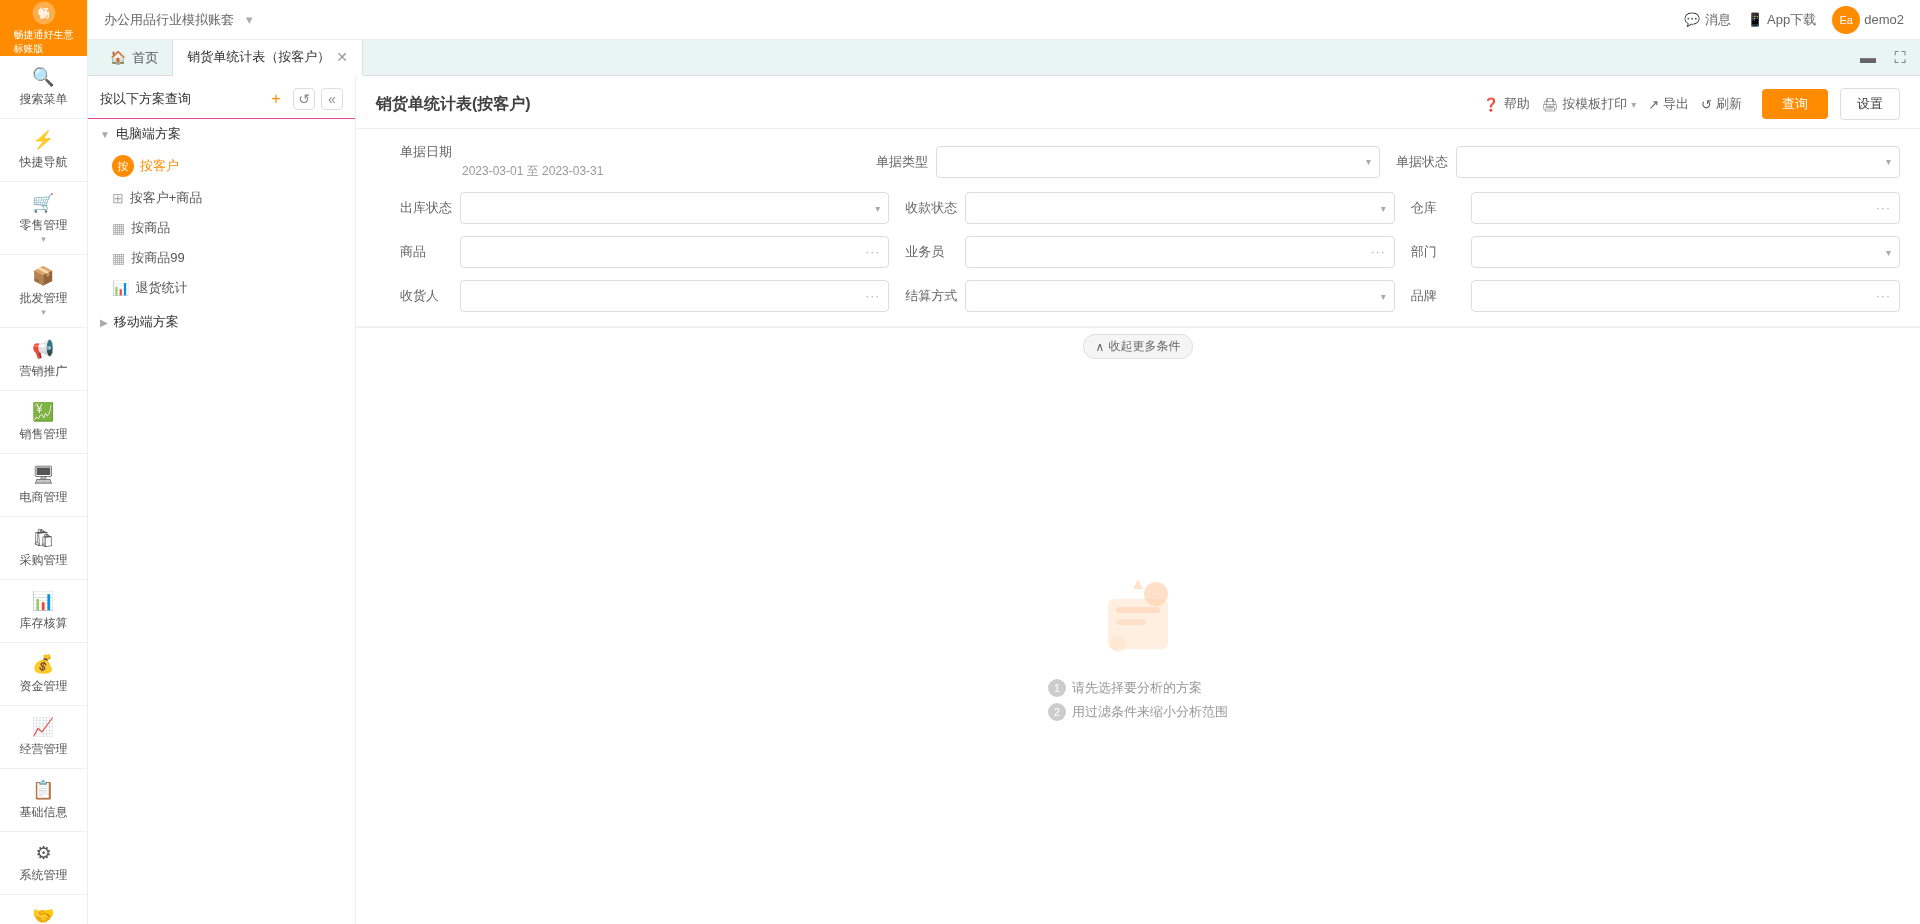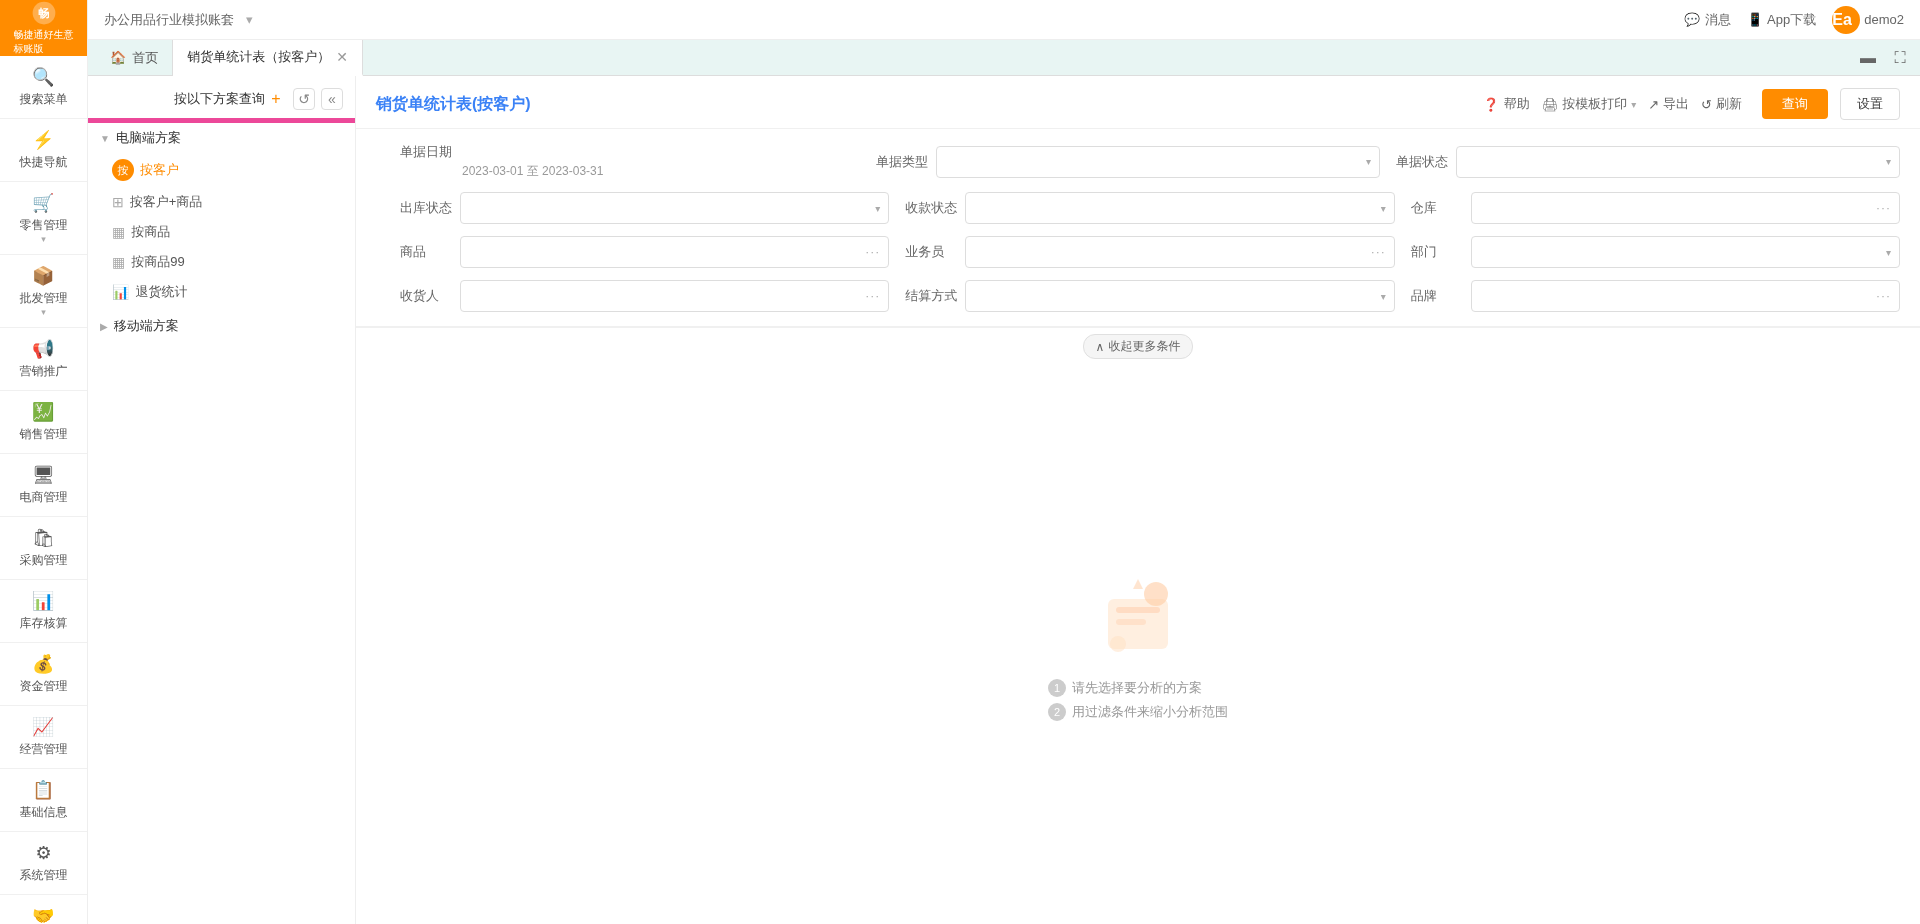--- a/index.html
+++ b/index.html
@@ -15,53 +15,53 @@
     .sidebar-item-label { font-size: 12px; text-align: center; }
 
     
     .main { flex: 1; display: flex; flex-direction: column; height: 924px; overflow: hidden; }
 
     
     .topbar { height: 40px; background: #fff; display: flex; align-items: center; justify-content: space-between; padding: 0 16px; border-bottom: 1px solid #eee; flex-shrink: 0; }
     .topbar-left { display: flex; align-items: center; gap: 12px; color: #666; font-size: 13px; }
     .topbar-right { display: flex; align-items: center; gap: 16px; font-size: 13px; color: #666; }
     .topbar-right-item { display: flex; align-items: center; gap: 4px; cursor: pointer; }
-    .user-avatar { width: 28px; height: 28px; border-radius: 50%; background: #ff8c00; color: #fff; display: flex; align-items: center; font-size: 16px; font-weight: bold; }
+    .user-avatar { width: 28px; height: 28px; border-radius: 50%; background: #ff8c00; color: #fff; display: flex; align-items: center; justify-content: center; font-size: 11px; font-weight: normal; }
 
     
     .tabbar { height: 36px; background: #e8f5f3; display: flex; align-items: center; padding: 0 8px; flex-shrink: 0; border-bottom: 1px solid #ddd; }
     .tab { display: flex; align-items: center; gap: 6px; padding: 0 14px; height: 36px; font-size: 13px; cursor: pointer; color: #666; border-right: 1px solid #ddd; }
     .tab.active { background: #fff; color: #333; font-weight: 500; border-bottom: 2px solid #fff; }
     .tab-close { color: #999; font-size: 14px; cursor: pointer; }
     .tab-home { color: #555; }
     .tabbar-actions { margin-left: auto; display: flex; align-items: center; gap: 8px; }
     .tabbar-action-btn { width: 24px; height: 24px; display: flex; align-items: center; justify-content: center; cursor: pointer; color: #666; font-size: 16px; }
 
     
     .content { flex: 1; display: flex; overflow: hidden; }
 
     
     .left-panel { width: 268px; background: #fff; border-right: 1px solid #eee; display: flex; flex-direction: column; flex-shrink: 0; overflow-y: auto; }
-    .left-panel-header { padding: 12px 12px 8px; display: flex; align-items: center; justify-content: flex-end; border-bottom: 5px solid #ec4899; }
+    .left-panel-header { padding: 12px 12px 8px; display: flex; align-items: center; justify-content: space-between; border-bottom: 1px solid #ec4899; }
     .left-panel-title { font-size: 13px; color: #333; font-weight: 500; }
     .left-panel-actions { display: flex; align-items: center; gap: 6px; }
     .icon-btn { width: 22px; height: 22px; border-radius: 4px; display: flex; align-items: center; justify-content: center; cursor: pointer; color: #888; font-size: 14px; border: 1px solid #ddd; background: #fff; }
 
     .tree-item { padding: 6px 12px 6px 16px; display: flex; align-items: center; gap: 6px; cursor: pointer; font-size: 13px; color: #555; }
     .tree-item.active { color: #ff8c00; }
     .tree-group { padding: 6px 12px; font-size: 13px; color: #333; font-weight: 500; display: flex; align-items: center; gap: 6px; cursor: pointer; }
     .tree-child { padding-left: 24px; }
     .active-dot { width: 22px; height: 22px; background: #ff8c00; border-radius: 50%; color: #fff; font-size: 11px; display: flex; align-items: center; justify-content: center; flex-shrink: 0; }
 
     
     .right-panel { flex: 1; display: flex; flex-direction: column; background: #fff; overflow: hidden; }
 
     
     .page-titlebar { padding: 12px 20px 8px; display: flex; align-items: center; justify-content: space-between; border-bottom: 1px solid #f0f0f0; flex-shrink: 0; }
-    .page-title { font-size: 16px; font-weight: 600; color: #3b82f6; }
+    .page-title { font-size: 16px; font-weight: 600; color: #404040; }
     .page-actions { display: flex; align-items: center; gap: 12px; }
     .page-action-btn { display: flex; align-items: center; gap: 4px; color: #666; font-size: 13px; cursor: pointer; }
 
     
     .filter-area { padding: 14px 20px; border-bottom: 1px solid #f0f0f0; flex-shrink: 0; }
     .filter-row { display: flex; align-items: center; gap: 0; margin-bottom: 12px; }
     .filter-row:last-child { margin-bottom: 0; align-items: flex-end; }
     .filter-item { display: flex; align-items: center; flex: 1; min-height: 32px; margin-left: 24px; }
     .filter-label { color: #666; font-size: 13px; white-space: nowrap; min-width: 60px; }
     .date-picker-group { display: flex; align-items: center; gap: 4px; }

